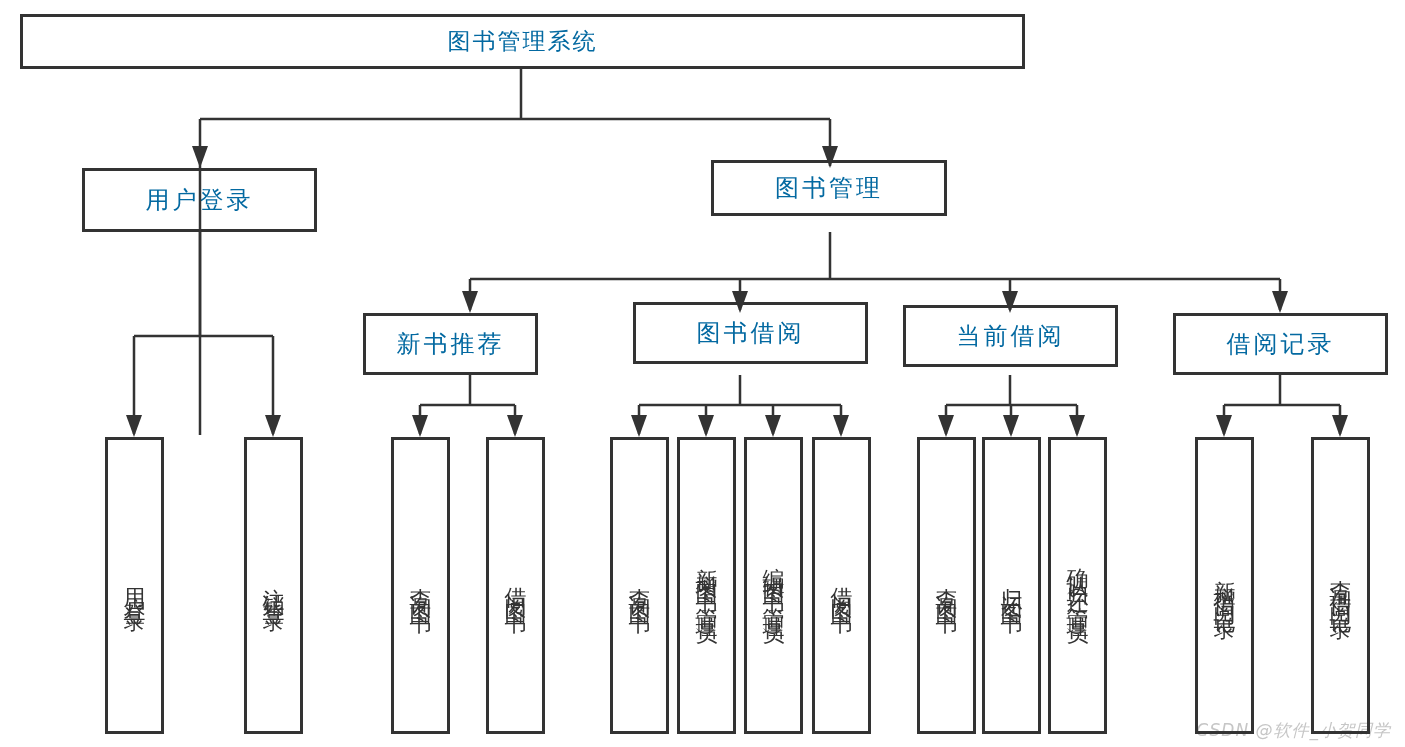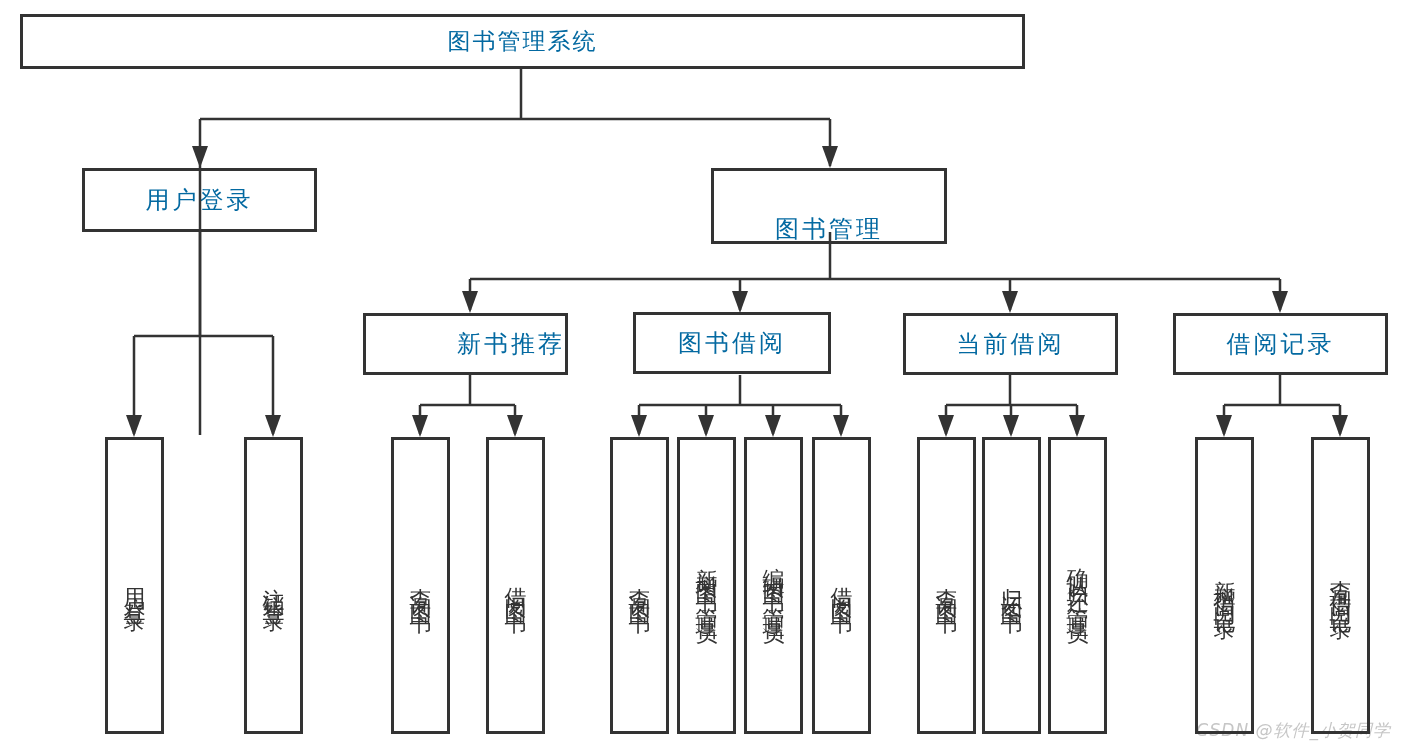--- a/index.html
+++ b/index.html
@@ -113,31 +113,31 @@
 
   <div id="watermark">CSDN @软件_小贺同学</div>
 
   <div class="box" id="node-root" style="left:20px; top:14px; width:1005px; height:55px;">
     <span class="hlabel">图书管理系统</span>
   </div>
 
   <div class="box" style="left:82px; top:168px; width:235px; height:64px;">
     <span class="hlabel">用户登录</span>
   </div>
-  <div class="box" style="left:711px; top:168px; width:236px; height:76px;align-items:flex-end;">
+  <div class="box" style="left:711px; top:160px; width:236px; height:56px;">
     <span class="hlabel">图书管理</span>
   </div>
 
-  <div class="box" style="left:363px; top:313px; width:205px; height:62px;justify-content:flex-end;">
+  <div class="box" style="left:363px; top:313px; width:175px; height:62px;">
     <span class="hlabel">新书推荐</span>
   </div>
-  <div class="box" style="left:633px; top:312px; width:198px; height:62px;">
+  <div class="box" style="left:633px; top:302px; width:235px; height:62px;">
     <span class="hlabel">图书借阅</span>
   </div>
-  <div class="box" style="left:903px; top:313px; width:215px; height:62px;">
+  <div class="box" style="left:903px; top:305px; width:215px; height:62px;">
     <span class="hlabel">当前借阅</span>
   </div>
   <div class="box" style="left:1173px; top:313px; width:215px; height:62px;">
     <span class="hlabel">借阅记录</span>
   </div>
 
   <div class="box vbox" style="left:105px; top:437px; width:59px; height:297px;">
     <span class="vlabel">用户登录</span>
   </div>
   <div class="box vbox" style="left:244px; top:437px; width:59px; height:297px;">

